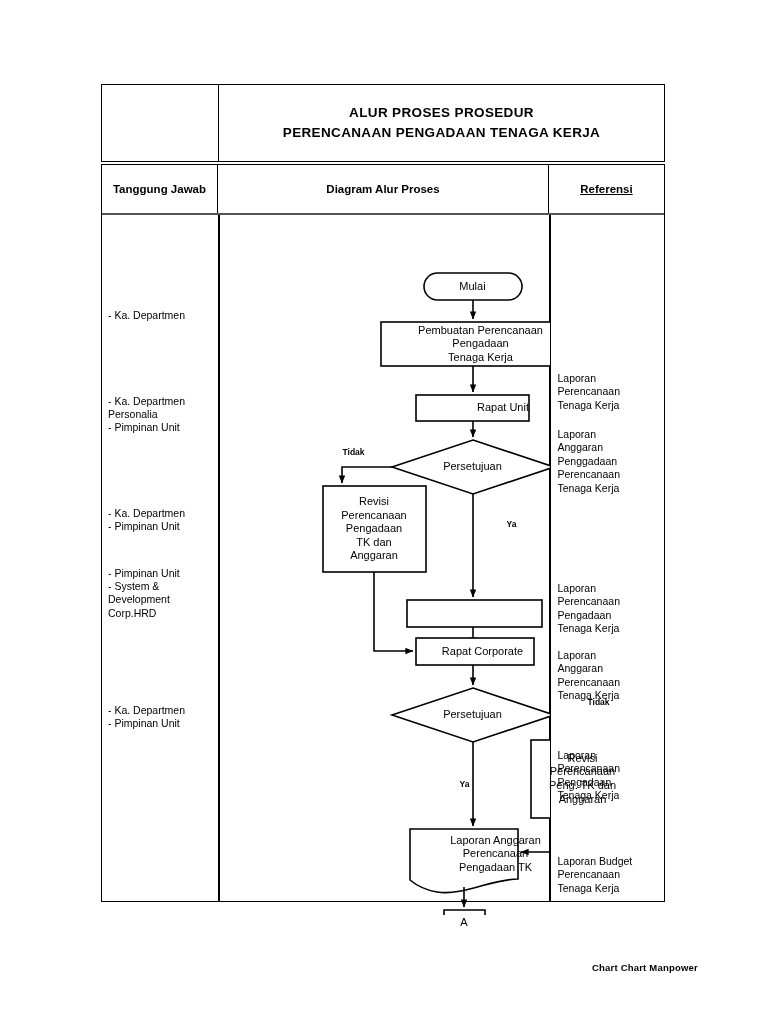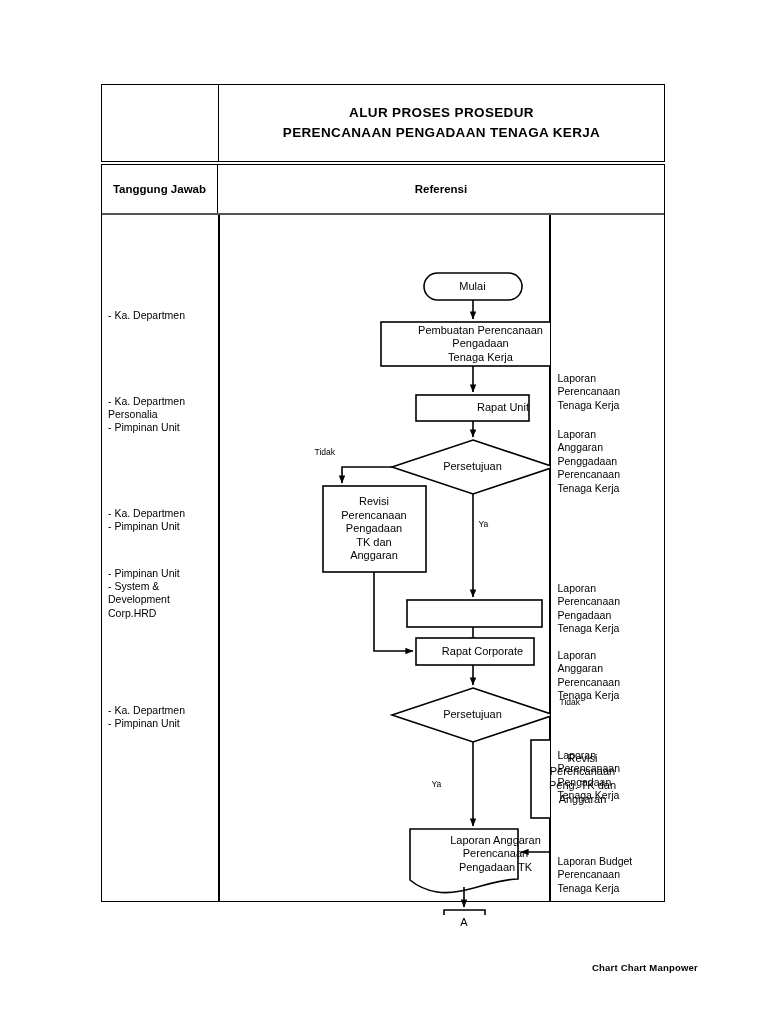--- a/index.html
+++ b/index.html
@@ -73,21 +73,21 @@
     align-items: center;
     justify-content: center;
     text-align: right;
     font-size: 11.5px;
     font-weight: bold;
     line-height: 14px;
     box-sizing: border-box;
   }
   #hdr-resp { width: 116px; border-right: 1.5px solid #000; }
   #hdr-diagram { width: 331px; border-right: 1.5px solid #000; }
-  #hdr-ref { flex: 1; }
+  #hdr-ref { flex: 1; text-decoration: underline; }
 
   #col-divider-1 {
     position: absolute;
     left: 116px; top: 50px;
     width: 1.5px;
     height: 686px;
     background: #000;
   }
   #col-divider-2 {
     position: absolute;
@@ -161,22 +161,23 @@
     justify-content: center;
     text-align: center;
     font-size: 11px;
     line-height: 13.6px;
     white-space: pre-line;
     pointer-events: none;
   }
   .branch-label {
     position: absolute;
     font-size: 8.5px;
-    font-weight: normal;
+    font-weight: bold;
     color: #000;
+    margin-left: 28px;
   }
 
   
   #footer {
     position: absolute;
     left: 592px;
     top: 962px;
     font-size: 9.5px;
     font-weight: bold;
     letter-spacing: 0.2px;
@@ -192,20 +193,21 @@
     <div class="title-line">ALUR PROSES PROSEDUR</div>
     <div class="title-line">PERENCANAAN PENGADAAN TENAGA KERJA</div>
   </div>
 </div>
 
 <div id="main-table">
 
   <div id="header-row">
     <div class="hdr-cell" id="hdr-resp">Tanggung
 Jawab</div>
+    <div class="hdr-cell" id="hdr-diagram">Diagram Alur Proses</div>
     <div class="hdr-cell" id="hdr-ref">Referensi</div>
   </div>
 
   <div id="col-divider-1"></div>
   <div id="col-divider-2"></div>
 
   <div id="resp-col">
     <div class="resp-group resp-g0">- Ka. Departmen</div>
     <div class="resp-group resp-g1">- Ka. Departmen
    Personalia

